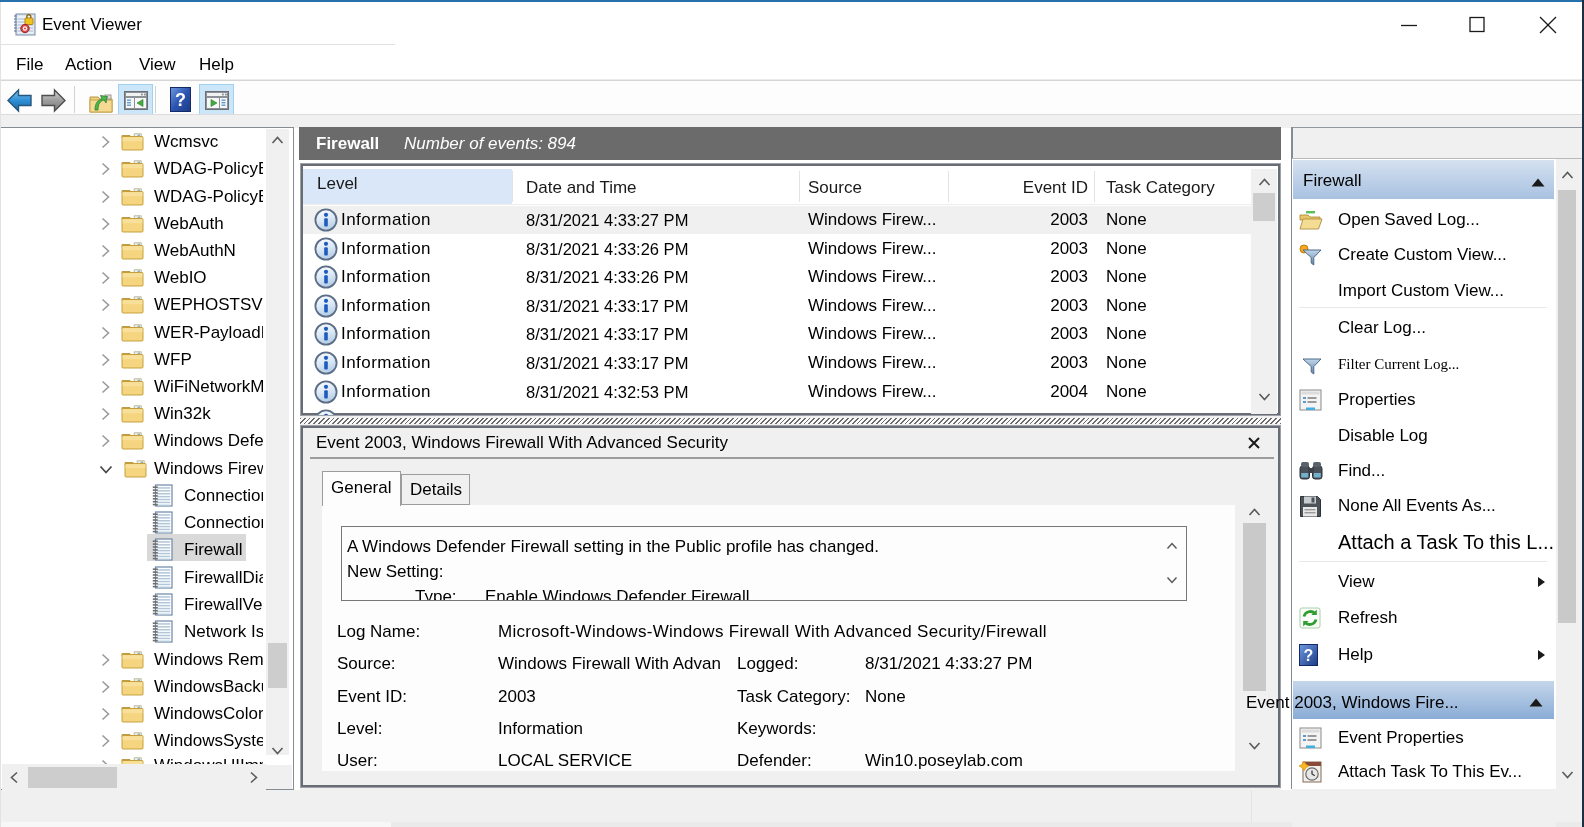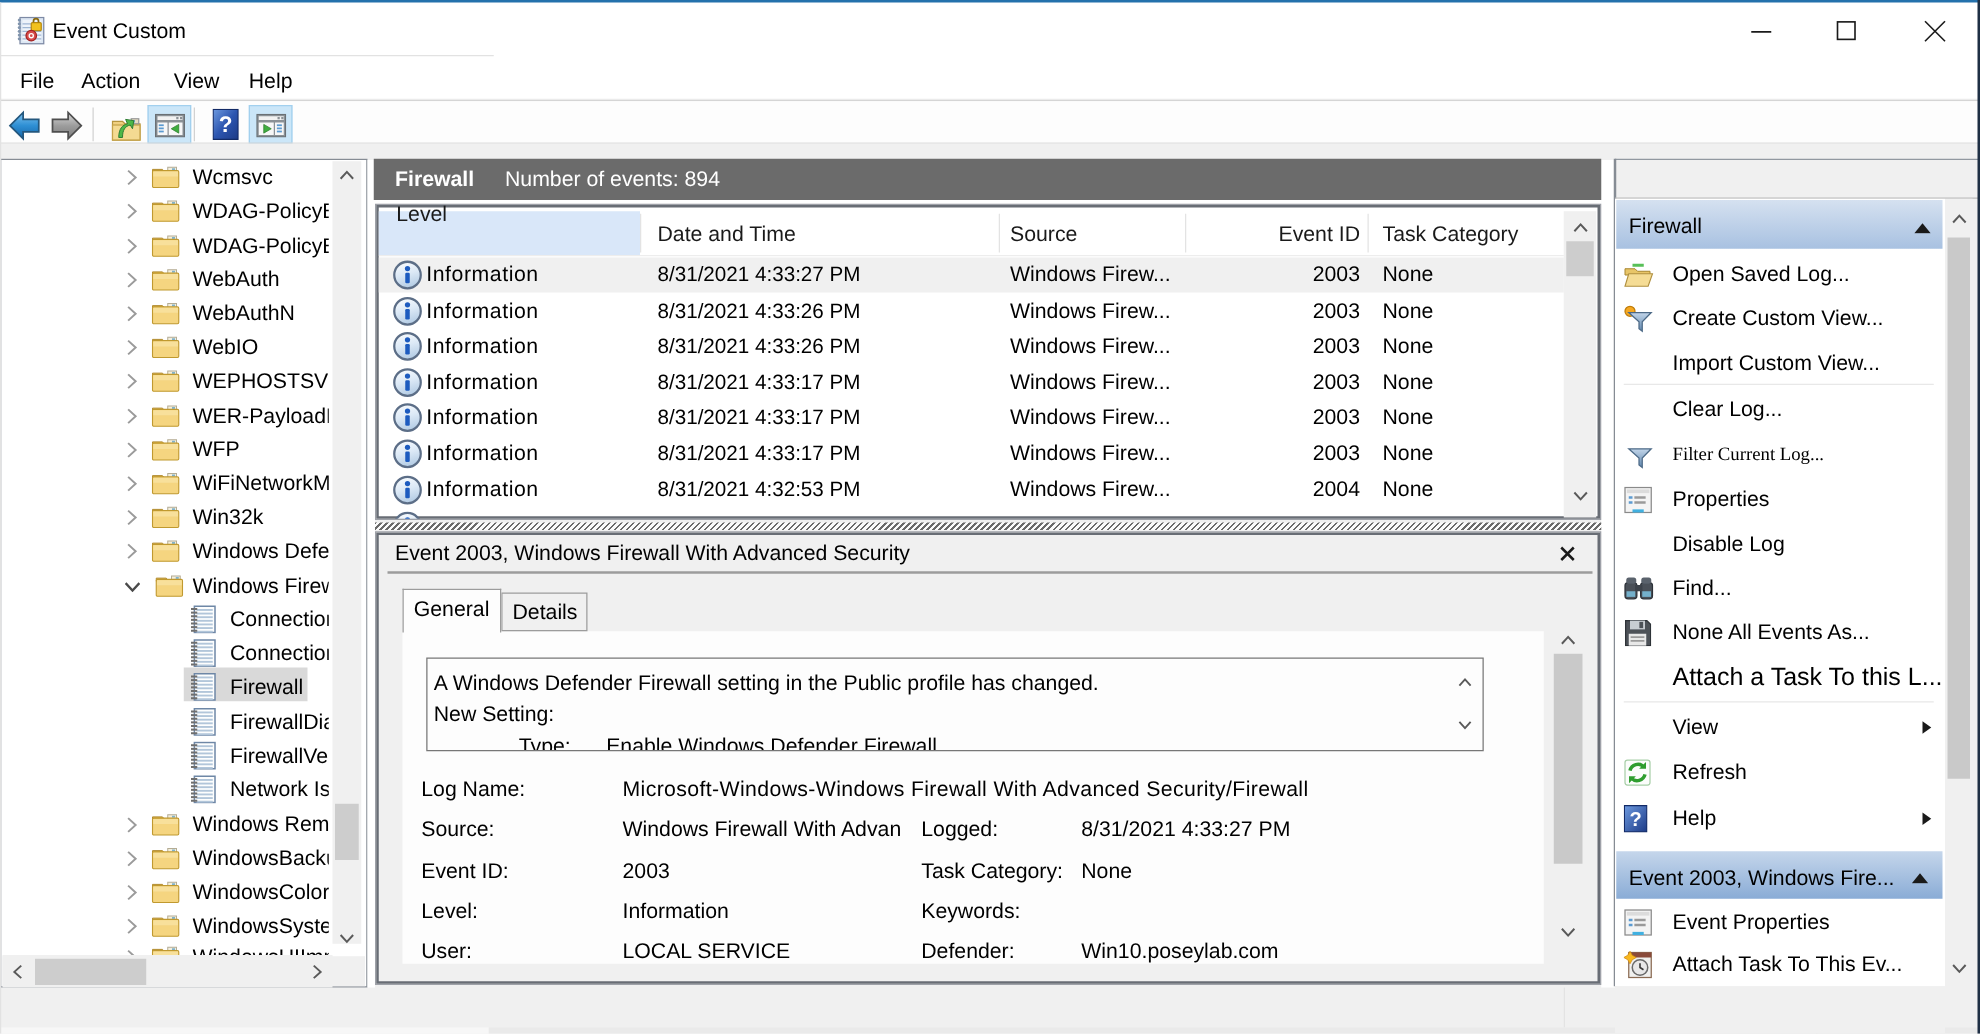--- a/index.html
+++ b/index.html
@@ -21,21 +21,21 @@
       <circle cx="2.5" cy="12" r="1.3"></circle>
       <circle cx="2.5" cy="15" r="1.3"></circle>
       <circle cx="2.5" cy="18" r="1.3"></circle>
     </g>
 <rect x="12" y="5" width="8" height="6.5" rx="1" fill="#f2c21e" stroke="#b88b12"></rect>
 <path d="M13.8 5 v-1.2 a2 2 0 0 1 4 0 V5" fill="none" stroke="#8a6a10" stroke-width="1.4"></path>
 <circle cx="12" cy="15.5" r="4.2" fill="#d84b4b" stroke="#a32222"></circle>
 <circle cx="12" cy="15.5" r="2.2" fill="#fff"></circle>
 <circle cx="12" cy="15.5" r="1.1" fill="#d84b4b"></circle>
 </svg>
-<div style="position:absolute;left:42px;top:15px;height:20px;line-height:20px;font-size:17px;">Event Custom</div>
+<div style="position:absolute;left:42px;top:15px;height:20px;line-height:20px;font-size:17px;">Event Viewer</div>
 <svg class="ab" style="left:1398px;top:16px" width="170" height="18" viewBox="0 0 170 18">
     <line x1="3" y1="9.5" x2="19" y2="9.5" stroke="#1a1a1a" stroke-width="1.3"></line>
     <rect x="72" y="1.5" width="14" height="14" fill="none" stroke="#1a1a1a" stroke-width="1.3"></rect>
     <line x1="142" y1="1" x2="158" y2="17" stroke="#1a1a1a" stroke-width="1.3"></line>
     <line x1="158" y1="1" x2="142" y2="17" stroke="#1a1a1a" stroke-width="1.3"></line>
   </svg>
 <div style="position:absolute;left:0;top:44px;width:395px;height:1px;background:#e2e2e2;"></div>
 <div style="position:absolute;left:16px;top:55px;height:20px;line-height:20px;font-size:17px;">File</div>
 <div style="position:absolute;left:65px;top:55px;height:20px;line-height:20px;font-size:17px;">Action</div>
 <div style="position:absolute;left:139px;top:55px;height:20px;line-height:20px;font-size:17px;">View</div>
@@ -437,26 +437,26 @@
     <path d="M7 1.5 L1.5 6.5 L7 11.5" fill="none" stroke="#5a5a5a" stroke-width="1.6"></path>
   </svg>
 <svg class="ab" style="left:249px;top:771px" width="9" height="13" viewBox="0 0 9 13">
     <path d="M2 1.5 L7.5 6.5 L2 11.5" fill="none" stroke="#5a5a5a" stroke-width="1.6"></path>
   </svg>
 <div style="position:absolute;left:28px;top:767px;width:89px;height:21px;background:#cdcdcd;"></div>
 <div style="position:absolute;left:294px;top:128px;width:6px;height:662px;background:#fff;"></div>
 <div style="position:absolute;left:1281px;top:128px;width:11px;height:662px;background:#fff;"></div>
 <div style="position:absolute;left:299px;top:127px;width:982px;height:33px;background:#6b6b6b;"></div>
 <div style="position:absolute;left:316px;top:134px;height:20px;line-height:20px;color:#fff;font-weight:bold;font-size:17px;">Firewall</div>
-<div style="position:absolute;left:404px;top:134px;height:20px;line-height:20px;color:#fff;font-size:17px;">Number of events: 894</div>
+<div style="position:absolute;left:404px;top:134px;height:20px;line-height:20px;color:#fff;font-size:17px;font-style:italic;">Number of events: 894</div>
 <div style="position:absolute;left:299px;top:160px;width:982px;height:3px;background:#fff;"></div>
 <div style="position:absolute;left:300px;top:163px;width:981px;height:253px;background:#fff;border:1px solid #9ea1a8;"></div>
 <div style="position:absolute;left:301px;top:164px;width:979px;height:251px;background:#fff;border:2px solid #686d75;"></div>
 <div style="position:absolute;left:303px;top:169px;width:209px;height:35px;background:#d9e7f9;"></div>
-<div style="position:absolute;left:317px;top:162px;height:19px;line-height:19px;font-size:17px;color:#1a1a1a;">Level</div>
+<div style="position:absolute;left:317px;top:174px;height:19px;line-height:19px;font-size:17px;color:#1a1a1a;">Level</div>
 <div style="position:absolute;left:526px;top:178px;height:19px;line-height:19px;font-size:17px;color:#1a1a1a;">Date and Time</div>
 <div style="position:absolute;left:808px;top:178px;height:19px;line-height:19px;font-size:17px;color:#1a1a1a;">Source</div>
 <div style="position:absolute;left:948px;top:178px;width:140px;height:19px;line-height:19px;font-size:17px;color:#1a1a1a;text-align:right;">Event ID</div>
 <div style="position:absolute;left:1106px;top:178px;height:19px;line-height:19px;font-size:17px;color:#1a1a1a;">Task Category</div>
 <div style="position:absolute;left:512px;top:171px;width:1px;height:31px;background:#e3e3e3;"></div>
 <div style="position:absolute;left:799px;top:171px;width:1px;height:31px;background:#e3e3e3;"></div>
 <div style="position:absolute;left:948px;top:171px;width:1px;height:31px;background:#e3e3e3;"></div>
 <div style="position:absolute;left:1094px;top:171px;width:1px;height:31px;background:#e3e3e3;"></div>
 <div style="position:absolute;left:303px;top:204px;width:948px;height:1px;background:#ededed;"></div>
 <div style="position:absolute;left:303px;top:206px;width:948px;height:28px;background:#f0f0f0;"></div>
@@ -749,21 +749,21 @@
       </linearGradient>
     </defs>
     <rect x="0.5" y="0.5" width="18" height="21" fill="url(#hb2)" stroke="#122a66"></rect>
     <text x="9.5" y="16.5" font-family="Liberation Sans, sans-serif" font-size="16" font-weight="bold" fill="#fff" text-anchor="middle">?</text>
   </svg>
 <div class="txt" style="left:1338px;top:645px;height:20px;line-height:20px;font-size:17px;">Help</div>
 <svg class="ab" style="left:1537px;top:649px" width="9" height="12" viewBox="0 0 9 12">
     <path d="M1 1 L8 6 L1 11 Z" fill="#1a1a1a"></path>
   </svg>
 <div style="position:absolute;left:1293px;top:681px;width:261px;height:38px;background:linear-gradient(#c5d6eb,#8aacd6);"></div>
-<div style="position:absolute;left:1303px;top:693px;height:19px;line-height:19px;font-size:17px;text-align:center;">Event 2003, Windows Fire...</div>
+<div style="position:absolute;left:1246px;top:693px;height:19px;line-height:19px;font-size:17px;text-align:center;">Event 2003, Windows Fire...</div>
 <svg class="ab" style="left:1529px;top:698px" width="14" height="9" viewBox="0 0 14 9">
     <path d="M7 0.5 L13.5 8.5 H0.5 Z" fill="#1a1a1a"></path>
   </svg>
 <svg class="ab" style="left:1299px;top:727px" width="23" height="22" viewBox="0 0 23 22">
     <rect x="1" y="1" width="21" height="20" fill="#f4f4f4" stroke="#8a8a8a"></rect>
     <rect x="2.5" y="2.5" width="18" height="3" fill="#dcdcdc"></rect>
     <rect x="4" y="8" width="3" height="2" fill="#5c9bd1"></rect>
     <rect x="8.5" y="8" width="9" height="2" fill="#9a9a9a"></rect>
     <rect x="4" y="12" width="3" height="2" fill="#5c9bd1"></rect>
     <rect x="8.5" y="12" width="9" height="2" fill="#9a9a9a"></rect>

